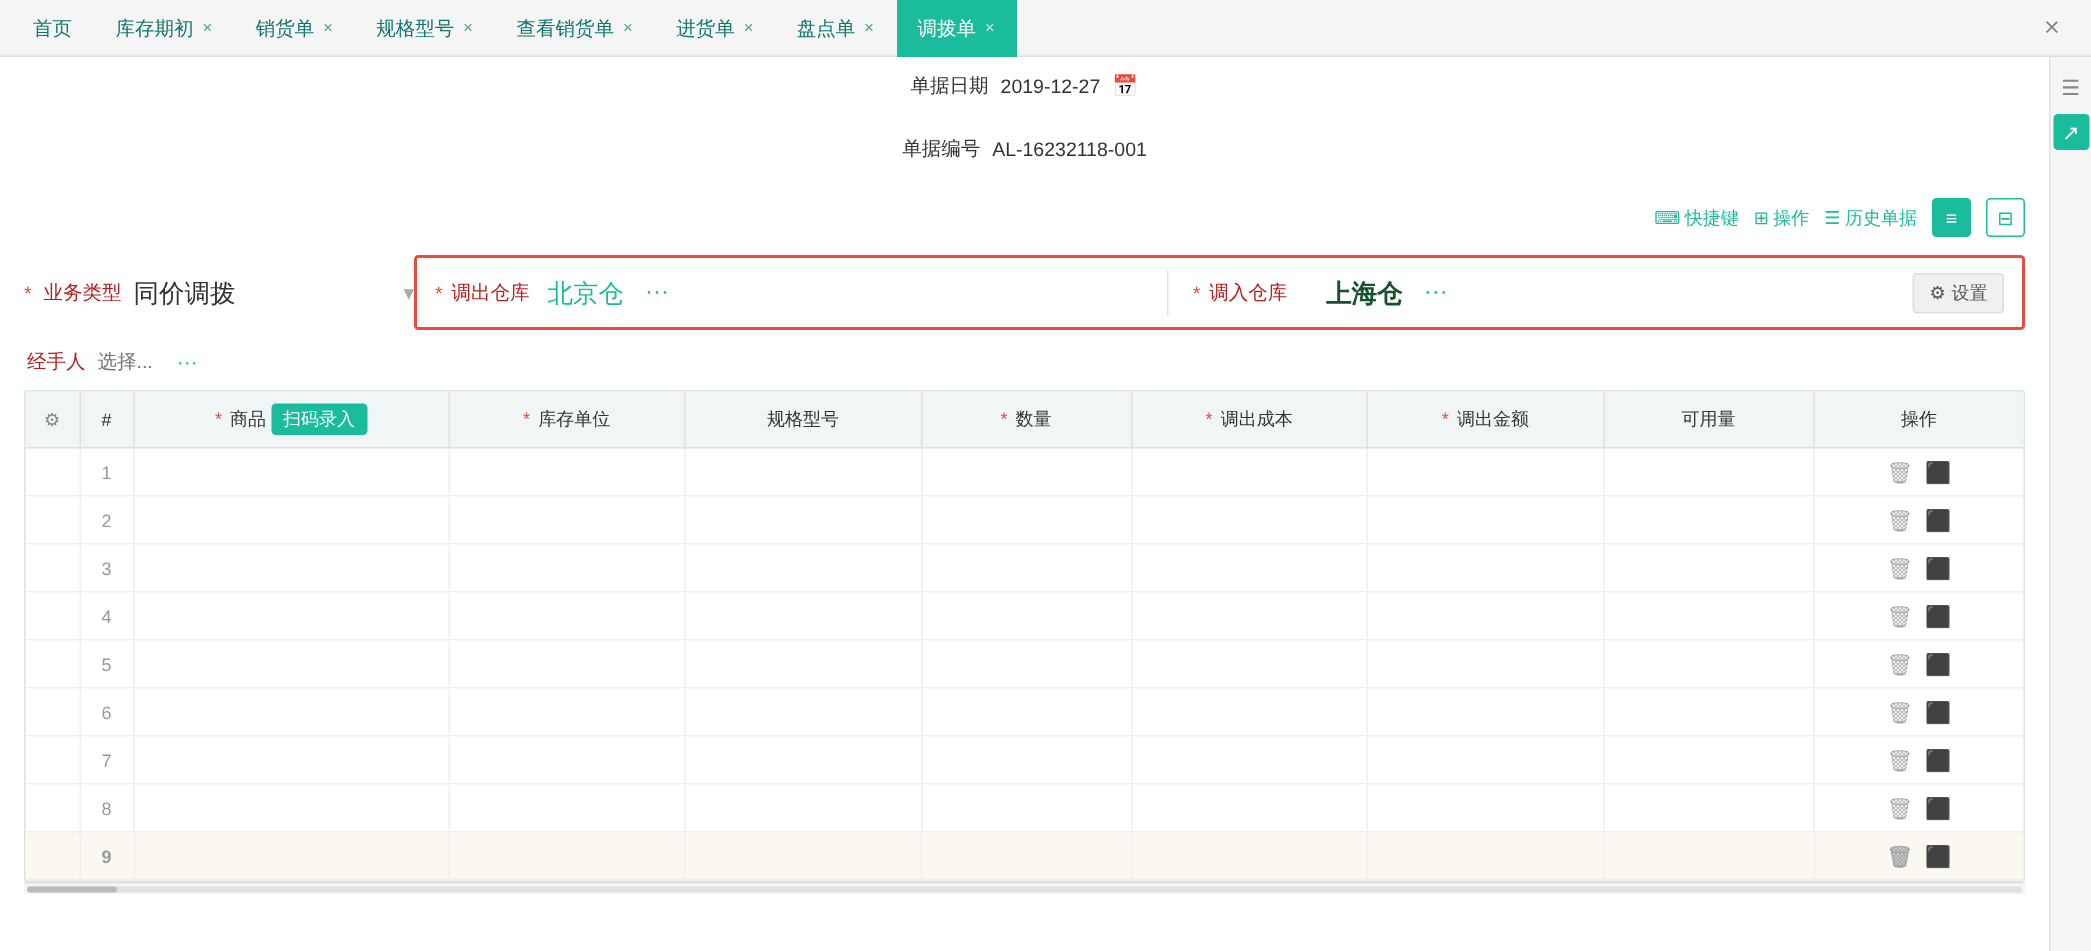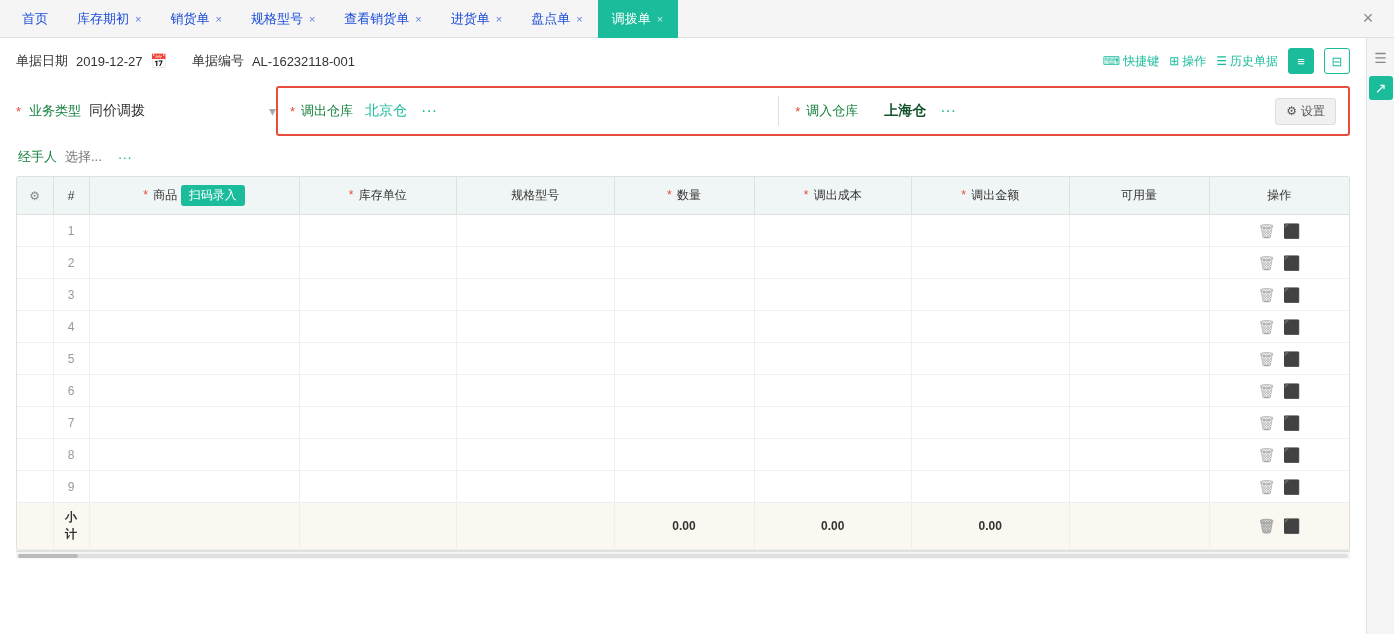--- a/index.html
+++ b/index.html
@@ -13,21 +13,21 @@
       border-bottom: 1px solid #e0e0e0;
       height: 38px;
       padding: 0 8px;
     }
     .tab {
       display: flex;
       align-items: center;
       padding: 0 14px;
       height: 38px;
       cursor: pointer;
-      color: #1d4ed8;
+      color: #0f766e;
       white-space: nowrap;
       border-right: 1px solid transparent;
       gap: 6px;
     }
     .tab.active {
       background: #1abc9c;
       color: #fff;
       border-radius: 0;
     }
     .tab .close-x {
@@ -52,20 +52,21 @@
     .content {
       padding: 10px 16px;
     }
 
     
     .header-row {
       display: flex;
       align-items: center;
       margin-bottom: 12px;
       gap: 24px;
+      flex-direction: column;
     }
     .header-field {
       display: flex;
       align-items: center;
       gap: 8px;
       font-size: 13px;
     }
     .header-field label { color: #333; }
     .calendar-icon {
       color: #1abc9c;
@@ -110,22 +111,22 @@
       gap: 0;
       margin-bottom: 12px;
     }
     .form-left {
       display: flex;
       align-items: center;
       gap: 8px;
       width: 260px;
     }
     .required-star { color: #e74c3c; }
-    .field-label { color: #15803d; font-family: Liberation Mono, monospace; }
-    .field-value { color: #333; font-size: 14px; }
+    .field-label { color: #b91c1c; font-family: Liberation Mono, monospace; }
+    .field-value { color: #333; font-size: 17px; }
     .dropdown-btn {
       margin-left: auto;
       color: #aaa;
       cursor: pointer;
       font-size: 14px;
     }
     .bordered-box {
       border: 2px solid #e74c3c;
       border-radius: 3px;
       flex: 1;
@@ -600,37 +601,20 @@
         <td></td>
         <td></td>
         <td></td>
         <td>
           <div class="action-icons">
             <span class="action-icon">🗑</span>
             <span class="action-icon">⬛</span>
           </div>
         </td>
       </tr>
-            <tr>
-        <td></td>
-        <td class="row-num" style="font-weight:bold;color:#333;">小计</td>
-        <td></td>
-        <td></td>
-        <td></td>
-        <td>0.00</td>
-        <td>0.00</td>
-        <td>0.00</td>
-        <td></td>
-        <td>
-          <div class="action-icons">
-            <span class="action-icon">🗑</span>
-            <span class="action-icon">⬛</span>
-          </div>
-        </td>
-      </tr>
           </tbody>
       </table>
     </div>
 
     <div class="scroll-row">
       <div class="scroll-track">
         <div class="scroll-thumb"></div>
       </div>
     </div>
 

